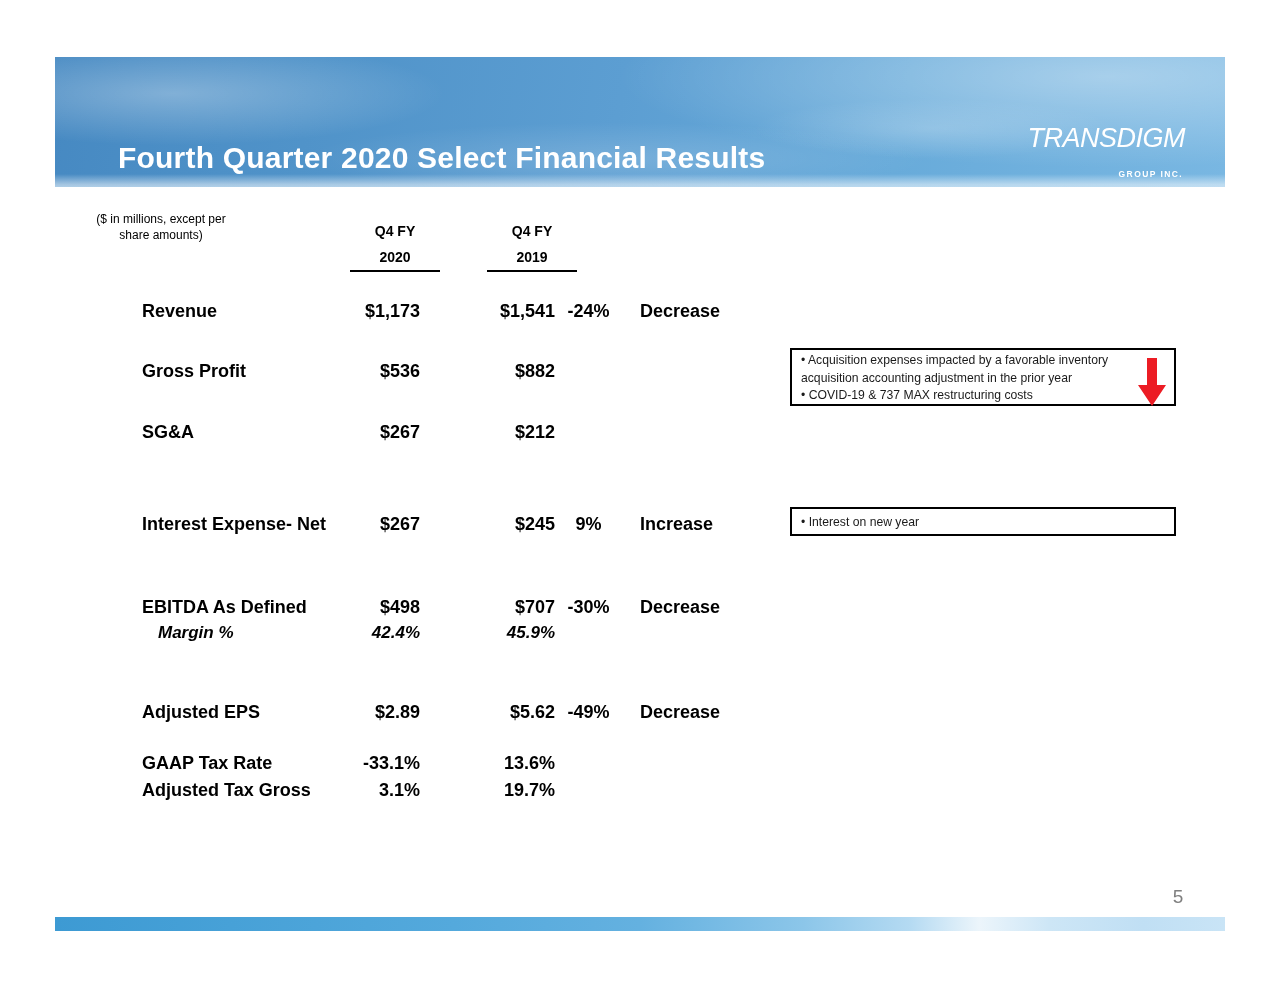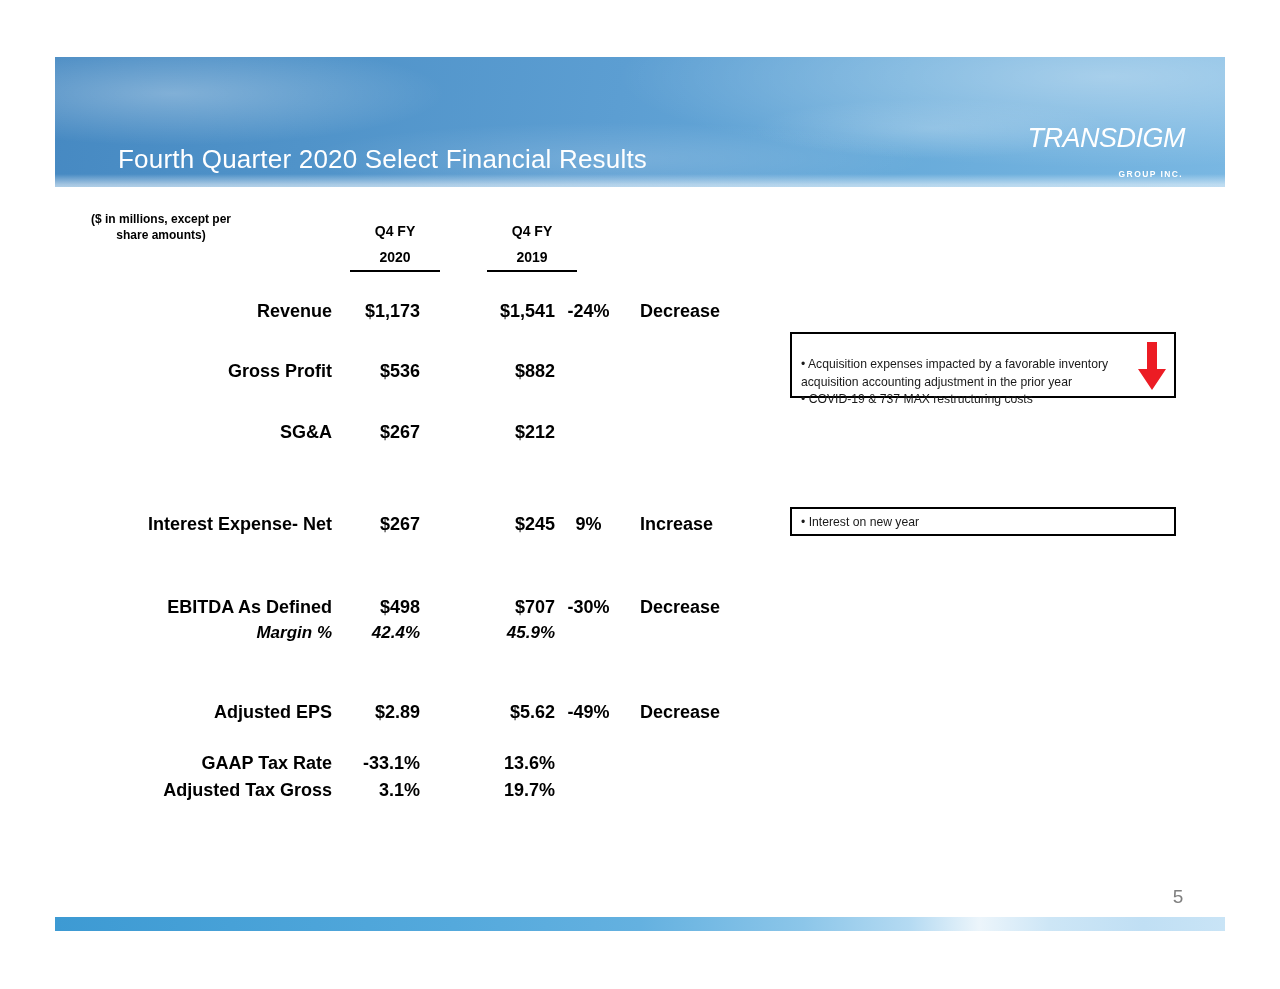--- a/index.html
+++ b/index.html
@@ -12,60 +12,60 @@
     background:
       linear-gradient(180deg, rgba(255,255,255,0) 90%, rgba(255,255,255,0.50) 98%, rgba(230,242,250,0.65) 100%),
       radial-gradient(ellipse 420px 80px at 10% 28%, rgba(255,255,255,0.30), rgba(255,255,255,0) 65%),
       radial-gradient(ellipse 520px 60px at 48% 78%, rgba(255,255,255,0.16), rgba(255,255,255,0) 60%),
       radial-gradient(ellipse 700px 130px at 90% 15%, rgba(255,255,255,0.38), rgba(255,255,255,0) 70%),
       radial-gradient(ellipse 300px 50px at 75% 55%, rgba(255,255,255,0.18), rgba(255,255,255,0) 60%),
       linear-gradient(100deg, #4689c2 0%, #5093c9 22%, #5c9ed2 48%, #68abda 72%, #79b7e2 100%);
   }
   .banner-title {
     position:absolute; left:63px; bottom:12px;
-    color:#ffffff; font-size:26px; font-weight:normal; letter-spacing:0.2px; white-space:nowrap;
+    color:#ffffff; font-size:30px; font-weight:bold; letter-spacing:0.2px; white-space:nowrap;
   }
   .logo { position:absolute; right:40px; bottom:9px; color:#ffffff; text-align:right; line-height:1; }
   .logo-main { font-style:italic; font-size:27px; letter-spacing:-0.5px; white-space:nowrap; }
   .logo-trans { font-weight:normal; }
   .logo-digm { font-weight:normal; }
   .logo-sub { font-size:8.5px; font-weight:bold; letter-spacing:1.4px; margin-top:18px; padding-right:2px; }
 
   
   .units-note {
     position:absolute; left:85px; top:212px; width:152px;
-    text-align:center; font-size:12px; font-weight:bold; line-height:1.3;
+    text-align:center; font-size:12px; font-weight:normal; line-height:1.3;
   }
   .colhead { position:absolute; top:218px; width:90px; text-align:center;
              font-size:14px; font-weight:bold; line-height:26px; }
   .colhead-2020 { left:350px; }
   .colhead-2019 { left:487px; }
   .colhead .year { display:block; border-bottom:2px solid #000; }
 
   
   .trow {
     position:absolute; left:142px; display:grid;
     grid-template-columns:190px 88px 135px 67px 130px;
     font-size:18px; font-weight:bold; line-height:22px; white-space:nowrap;
   }
-  .trow .c-label { text-align:right; }
+  .trow .c-label { text-align:left; }
   .trow .c-v20,
   .trow .c-v19 { text-align:right; }
   .trow .c-pct { text-align:center; }
   .trow .c-dir { text-align:left; padding-left:18px; }
   .trow.sub { font-style:italic; font-size:17px; }
   .trow.sub .c-label { padding-left:16px; }
 
   
   .callout {
     position:absolute; left:790px; width:386px; box-sizing:border-box;
     border:2px solid #000; background:#fff;
     font-size:12.2px; line-height:1.45; color:#1a1a1a;
   }
-  .callout-gross { top:332px; height:66px; padding:22px 38px 5px 9px; }
+  .callout-gross { top:348px; height:58px; padding:2px 38px 5px 9px; }
   .callout-interest { top:507px; height:29px; padding:5px 9px 4px 9px; }
   .arrow-down { position:absolute; right:7px; top:8px; width:30px; height:48px; }
 
   
   .page-num { position:absolute; left:1168px; top:886px; width:20px; text-align:center;
               font-size:19px; color:#7f7f7f; }
   .footer-bar {
     position:absolute; left:55px; top:917px; width:1170px; height:14px;
     background:linear-gradient(90deg,
       #3d9ad3 0%, #47a1d7 15%, #54a9dc 34%, #64b1e0 50%, #8cc6e9 64%,

